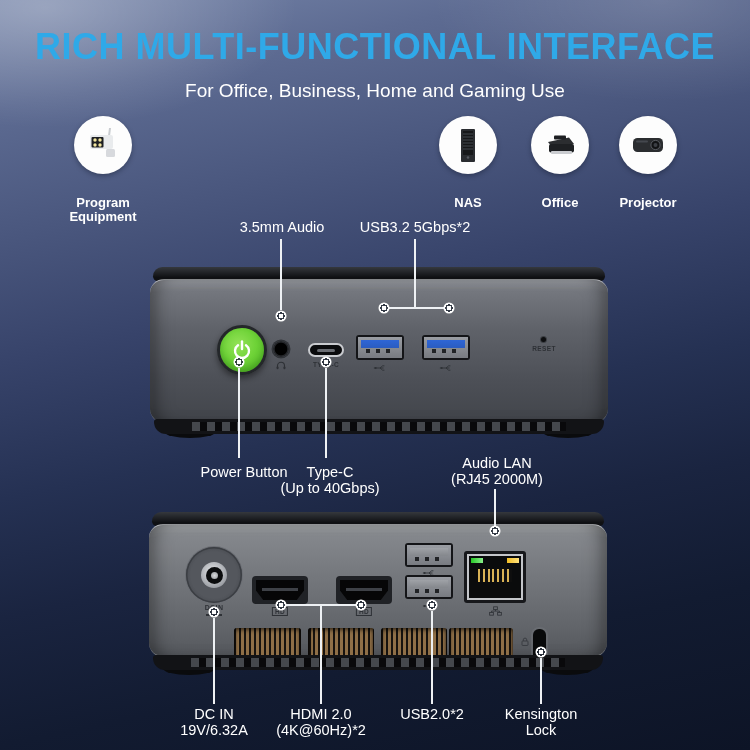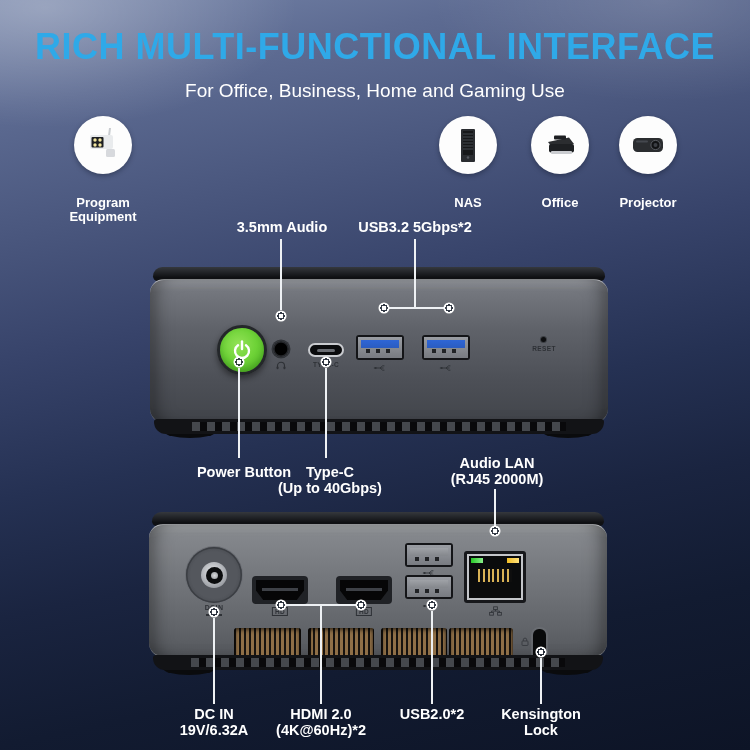--- a/index.html
+++ b/index.html
@@ -19,21 +19,21 @@
   
   .title{position:absolute;left:0;right:0;top:26px;text-align:center;color:var(--accent);
     font-size:36px;font-weight:700;letter-spacing:.5px;}
   .subtitle{position:absolute;left:0;right:0;top:80px;text-align:center;color:#fff;font-size:19px;font-weight:400;}
   
   .uc{position:absolute;top:116px;width:90px;text-align:center;}
   .uc-circle{width:58px;height:58px;margin:0 auto;border-radius:50%;background:#fdfdfd;
     box-shadow:0 2px 5px rgba(10,15,30,.35);display:flex;align-items:center;justify-content:center;}
   .uc-label{margin-top:22px;color:#fff;font-size:13px;font-weight:600;line-height:13.5px;}
   
-  .co-label{position:absolute;transform:translateX(-50%);color:#fff;font-size:14.5px;font-weight:700;
+  .co-label{position:absolute;transform:translateX(-50%);color:#fff;font-size:14.5px;font-weight:400;
     white-space:nowrap;text-align:center;line-height:16px;z-index:30;}
   .co-line{position:absolute;background:#eef1f4;width:2px;z-index:25;}
   .co-line.h{height:2px;}
   .co-dot{position:absolute;width:11px;height:11px;border-radius:50%;transform:translate(-50%,-50%);z-index:26;
     background:radial-gradient(circle,#ffffff 0 2.2px,rgba(45,52,64,.9) 2.2px 3.6px,#ffffff 3.6px 5.5px);}
   
   .device{position:absolute;}
   .lid{position:absolute;left:3px;right:3px;top:0;height:14px;border-radius:10px 10px 5px 5px;
     background:linear-gradient(#35383d,#0f1013 75%);}
   .dev-body{position:absolute;left:0;right:0;border-radius:14px;

